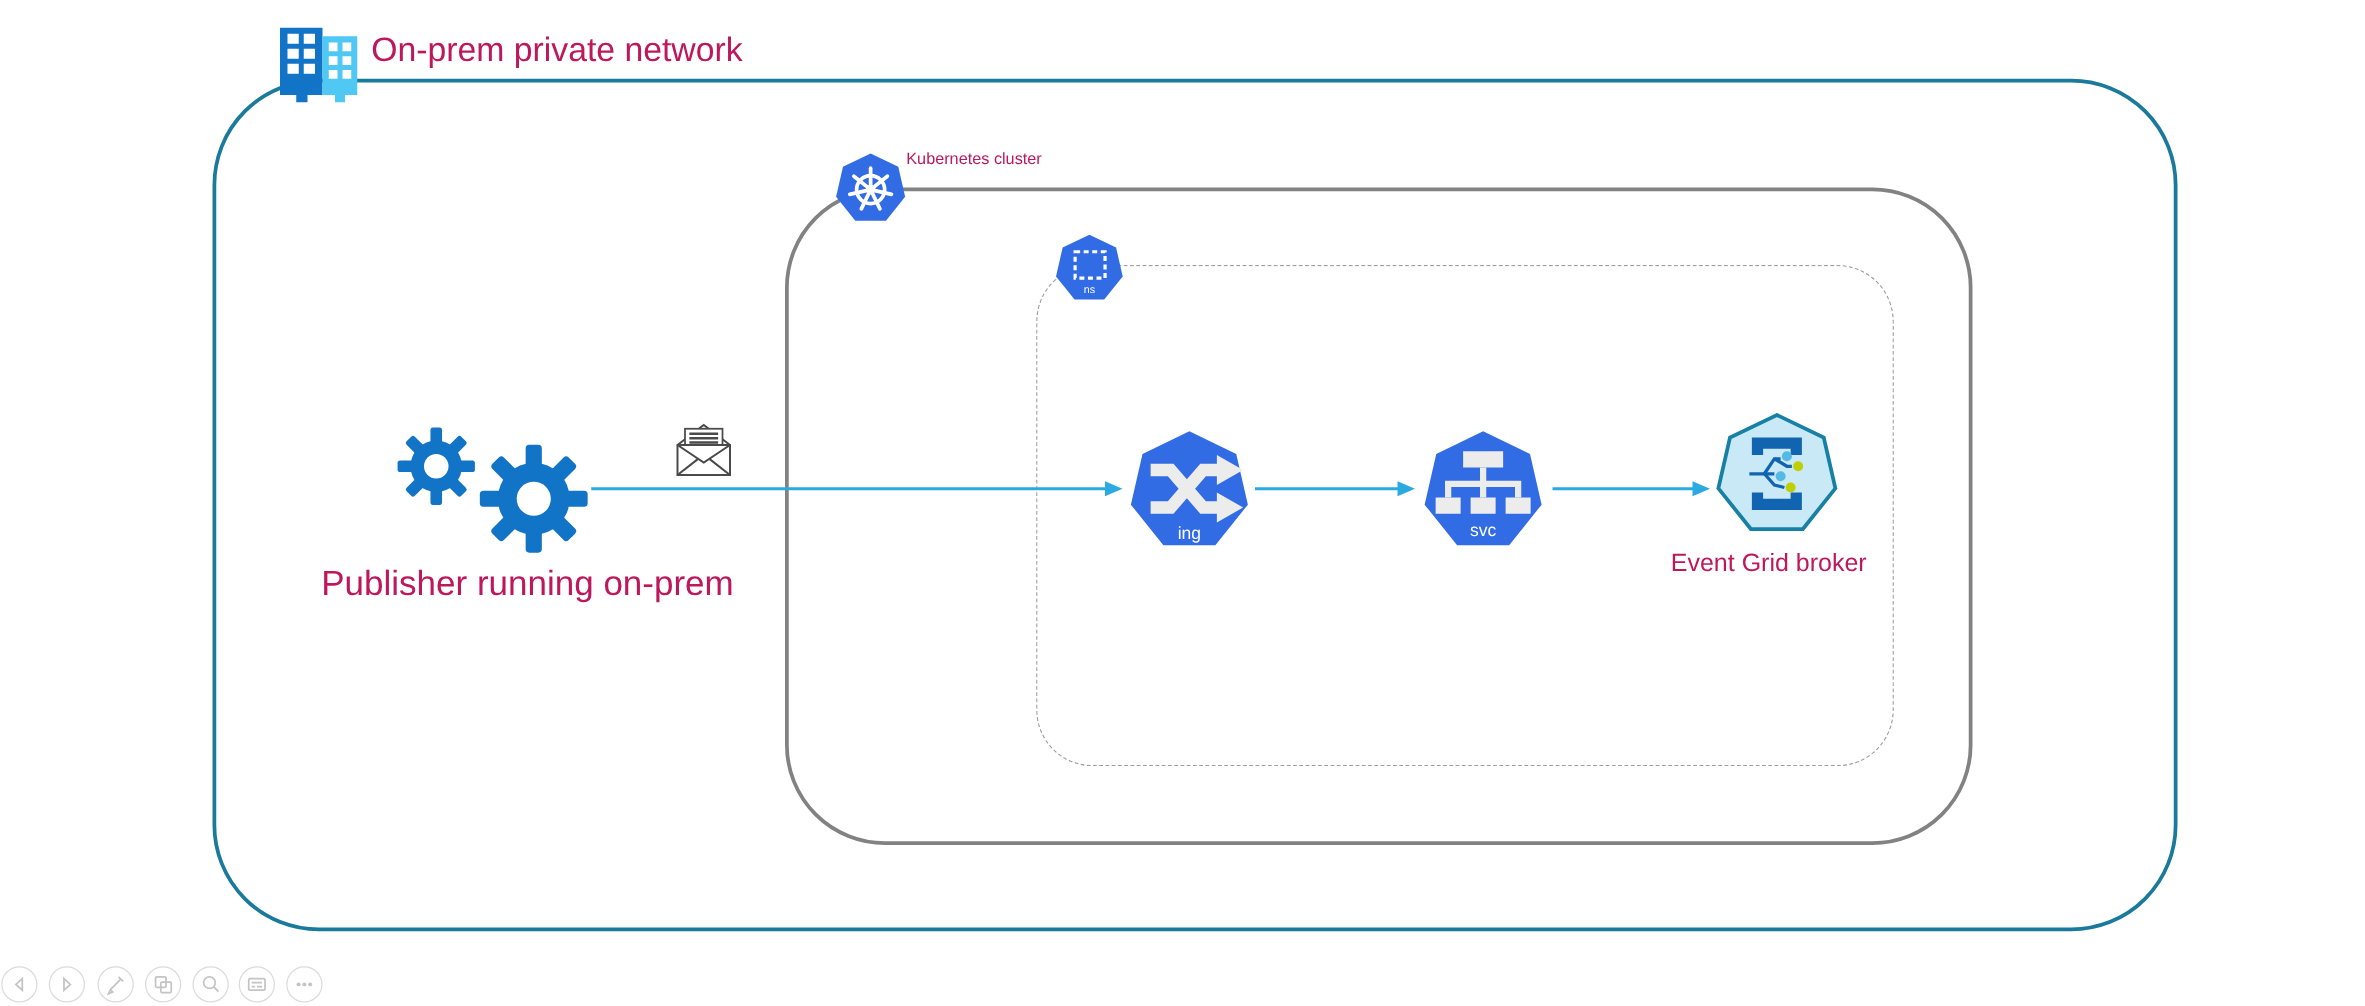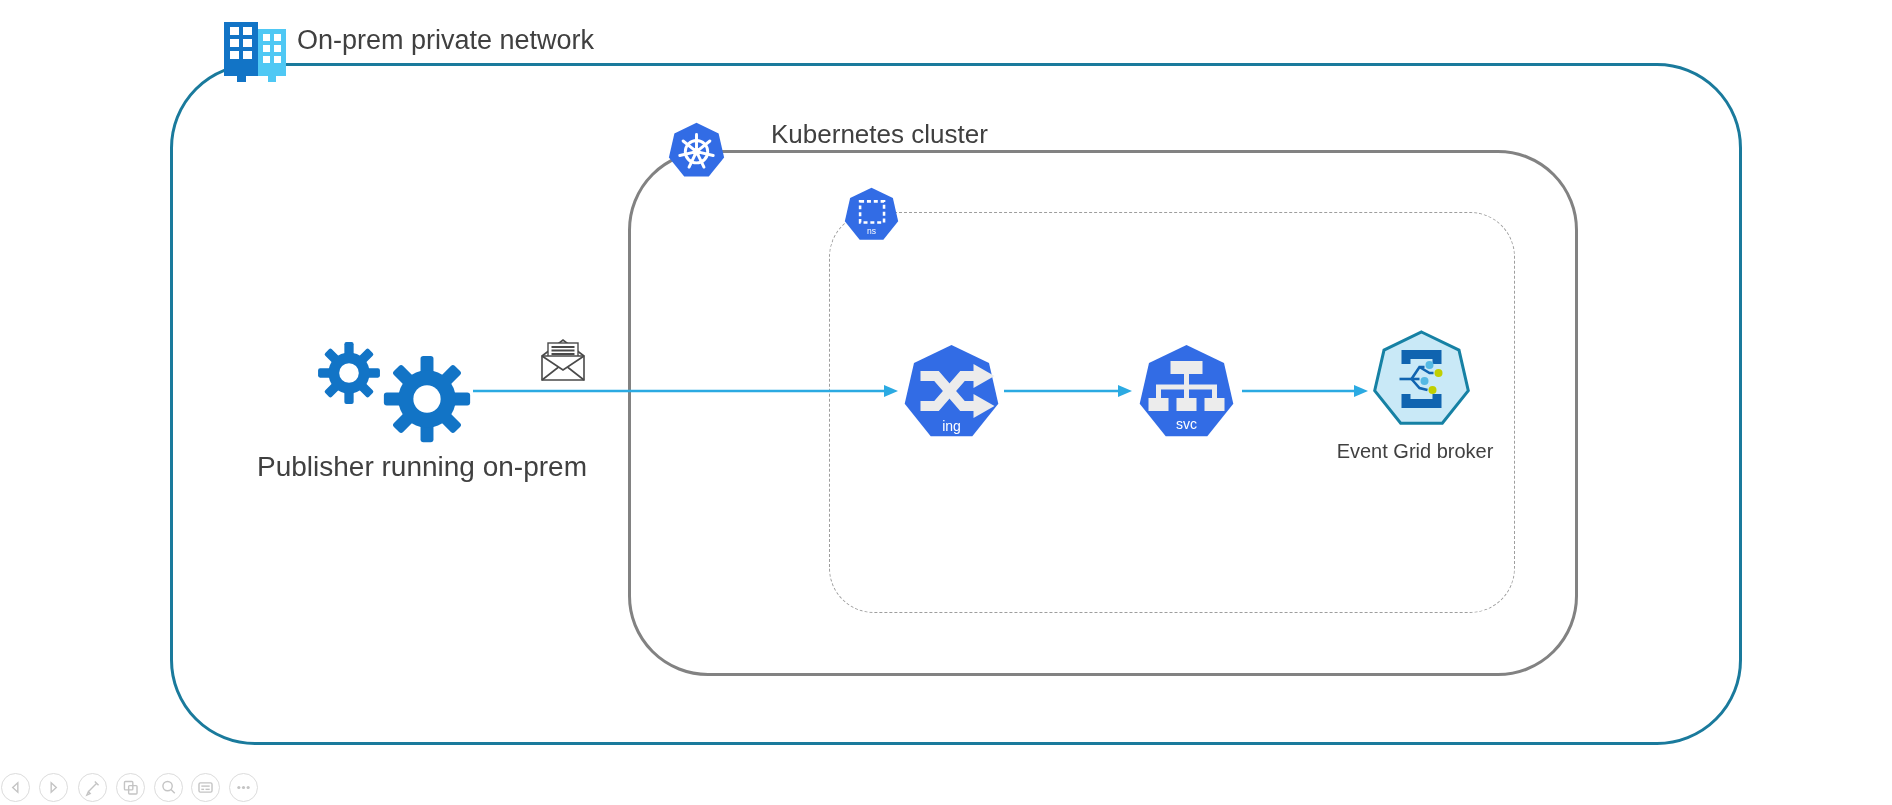--- a/index.html
+++ b/index.html
@@ -5,23 +5,23 @@
   html,body{margin:0;padding:0;background:#fff;}
   #canvas{position:relative;width:1892px;height:805px;background:#ffffff;overflow:hidden;
           font-family:"Liberation Sans",sans-serif;color:#1f1f1f;}
   .abs{position:absolute;}
   .outer-rect{left:170px;top:63px;width:1572px;height:682px;border:3px solid var(--c-network_border);
               border-radius:85px;box-sizing:border-box;}
   .cluster-rect{left:628px;top:150px;width:950px;height:526px;border:3.5px solid var(--c-cluster_border);
               border-radius:80px;box-sizing:border-box;}
   .ns-rect{left:829px;top:212px;width:686px;height:401px;border:1.5px dashed var(--c-namespace_border);
               border-radius:45px;box-sizing:border-box;}
-  .lbl{position:absolute;white-space:nowrap;color:#404040;}
+  .lbl{position:absolute;white-space:nowrap;color:#be185d;}
   .lbl-network{left:297px;top:25px;font-size:27px;}
-  .lbl-cluster{left:771px;top:119px;font-size:26px;}
+  .lbl-cluster{left:725px;top:119px;font-size:13px;}
   .lbl-publisher{left:255px;top:451px;width:334px;text-align:center;font-size:28px;}
   .lbl-eventgrid{left:1315px;top:440px;width:200px;text-align:center;font-size:20px;}
   svg{display:block;}
   .hept{fill:var(--c-kubernetes_blue);}
   .gear-fill{fill:var(--c-gear_blue);}
   .eg-hept{fill:var(--c-event_grid_fill);stroke:var(--c-event_grid_border);stroke-width:3;}
   .eg-bracket{fill:var(--c-event_grid_glyph);}
   .eg-line{stroke:var(--c-event_grid_glyph);stroke-width:2.6;fill:none;}
   .dot-blue{fill:var(--c-dot_blue);}
   .dot-yellow{fill:var(--c-dot_yellow);}

